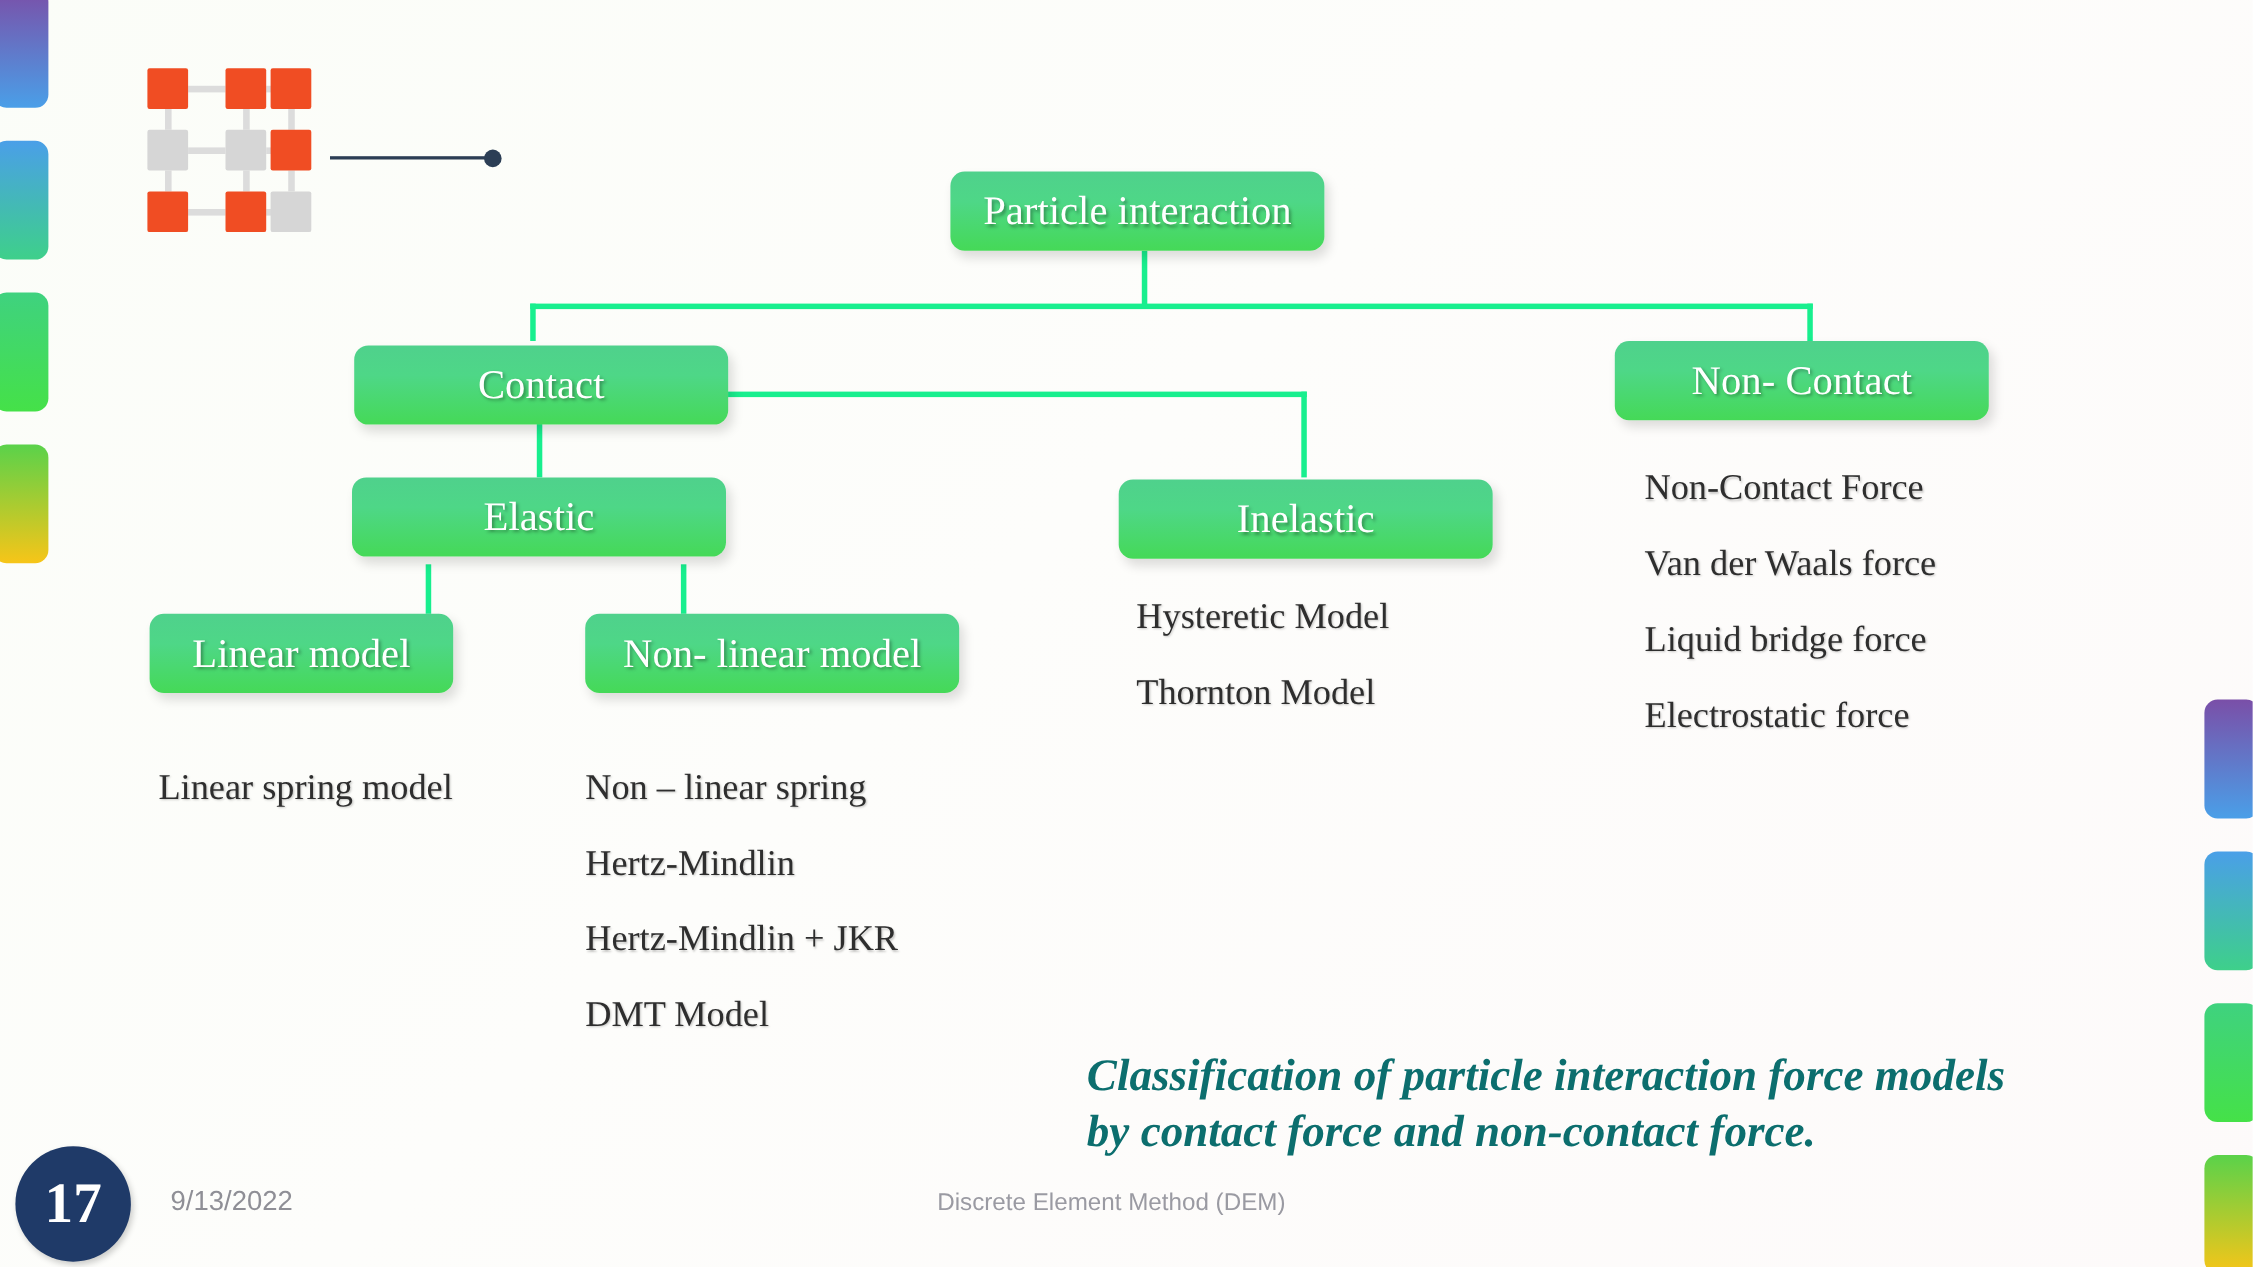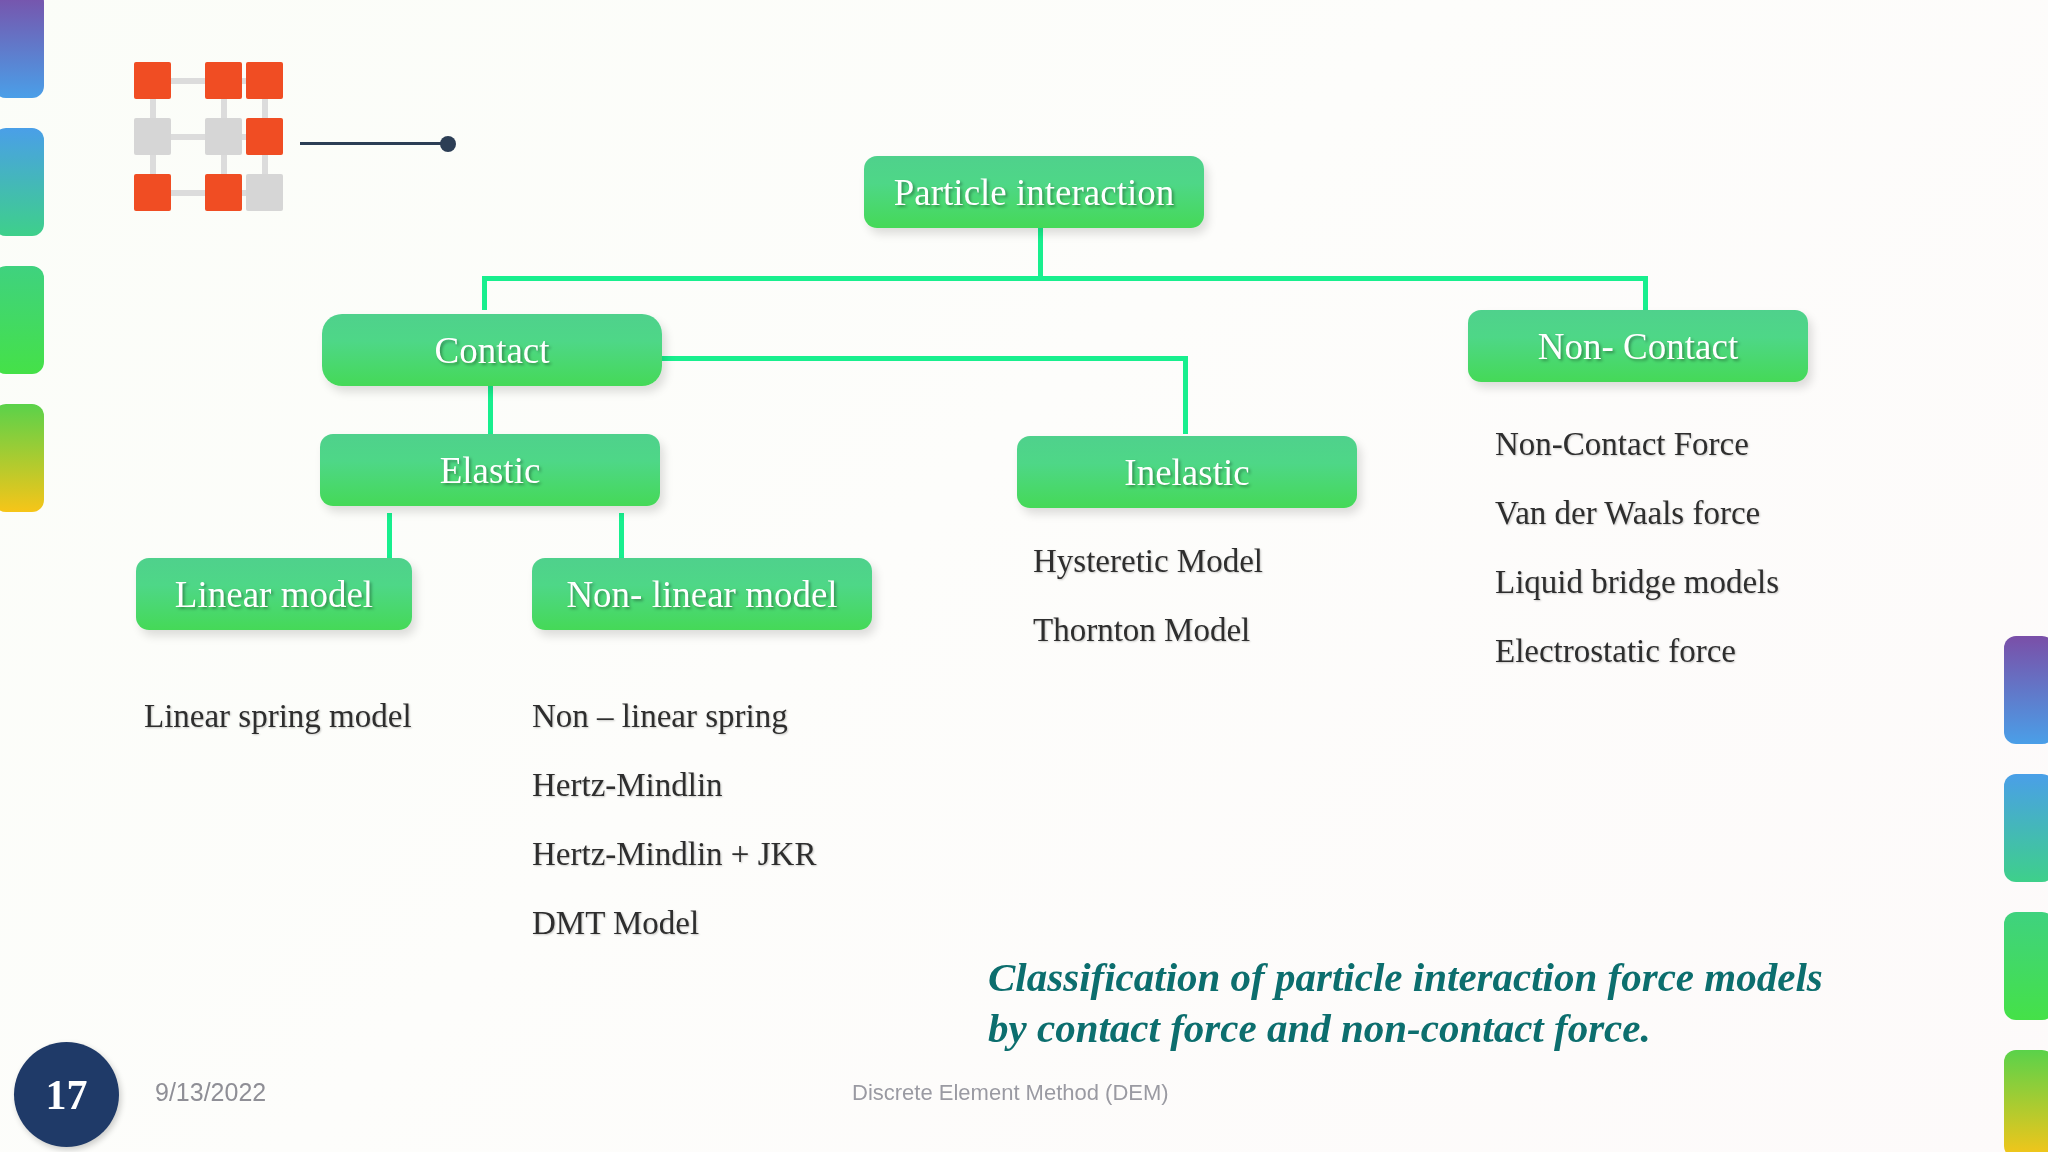--- a/index.html
+++ b/index.html
@@ -85,21 +85,21 @@
   }
 
   
   .slide-num {
     position: absolute; left: 14px; top: 1042px; width: 105px; height: 105px;
     background: #1f3a68; border-radius: 50%;
     display: flex; align-items: center; justify-content: center;
     box-shadow: 2px 3px 6px rgba(0,0,0,0.20);
   }
   .slide-num .label {
-    color: #ffffff; font-size: 42px; font-weight: bold;
+    color: #ffffff; font-size: 52px; font-weight: bold;
     font-family: "Liberation Serif", serif;
   }
   .footer-date {
     position: absolute; left: 155px; top: 1078px;
     color: #8f8f96; font-size: 25px;
     font-family: "Liberation Sans", sans-serif;
   }
   .footer-title {
     position: absolute; left: 852px; top: 1080px;
     color: #9a9aa2; font-size: 22px;
@@ -157,21 +157,21 @@
   <div class="conn-h" style="left:660px; top:356px; width:528px;"></div>
   <div class="conn-v" style="left:1183px; top:356px; height:78px;"></div>
 
   <div class="conn-v" style="left:387px; top:513px; height:45px;"></div>
   <div class="conn-v" style="left:619px; top:513px; height:45px;"></div>
 
   <div class="node" style="left:864px; top:156px; width:340px; height:72px;">
     <span class="label" style="font-size:37px;">Particle interaction</span>
   </div>
 
-  <div class="node" style="left:322px; top:314px; width:340px; height:72px;border-radius:20px;">
+  <div class="node" style="left:322px; top:314px; width:340px; height:72px;">
     <span class="label" style="font-size:37px;">Contact</span>
   </div>
 
   <div class="node" style="left:1468px; top:310px; width:340px; height:72px;">
     <span class="label" style="font-size:37px;">Non- Contact</span>
   </div>
 
   <div class="node" style="left:320px; top:434px; width:340px; height:72px;">
     <span class="label" style="font-size:37px;">Elastic</span>
   </div>
@@ -200,21 +200,21 @@
   </div>
 
   <div class="txt-list" style="left:1033px; top:545px;">
     <div class="item" style="margin-bottom:36px;">Hysteretic Model</div>
     <div class="item" style="margin-bottom:36px;">Thornton Model</div>
   </div>
 
   <div class="txt-list" style="left:1495px; top:428px;">
     <div class="item" style="margin-bottom:36px;">Non-Contact Force</div>
     <div class="item" style="margin-bottom:36px;">Van der Waals force</div>
-    <div class="item" style="margin-bottom:36px;">Liquid bridge models</div>
+    <div class="item" style="margin-bottom:36px;">Liquid bridge force</div>
     <div class="item" style="margin-bottom:36px;">Electrostatic force</div>
   </div>
 
   <div class="caption">
     <div class="line">Classification of particle interaction force models</div>
     <div class="line">by contact force and non-contact force.</div>
   </div>
 
   <div class="slide-num">
     <span class="label">17</span>

